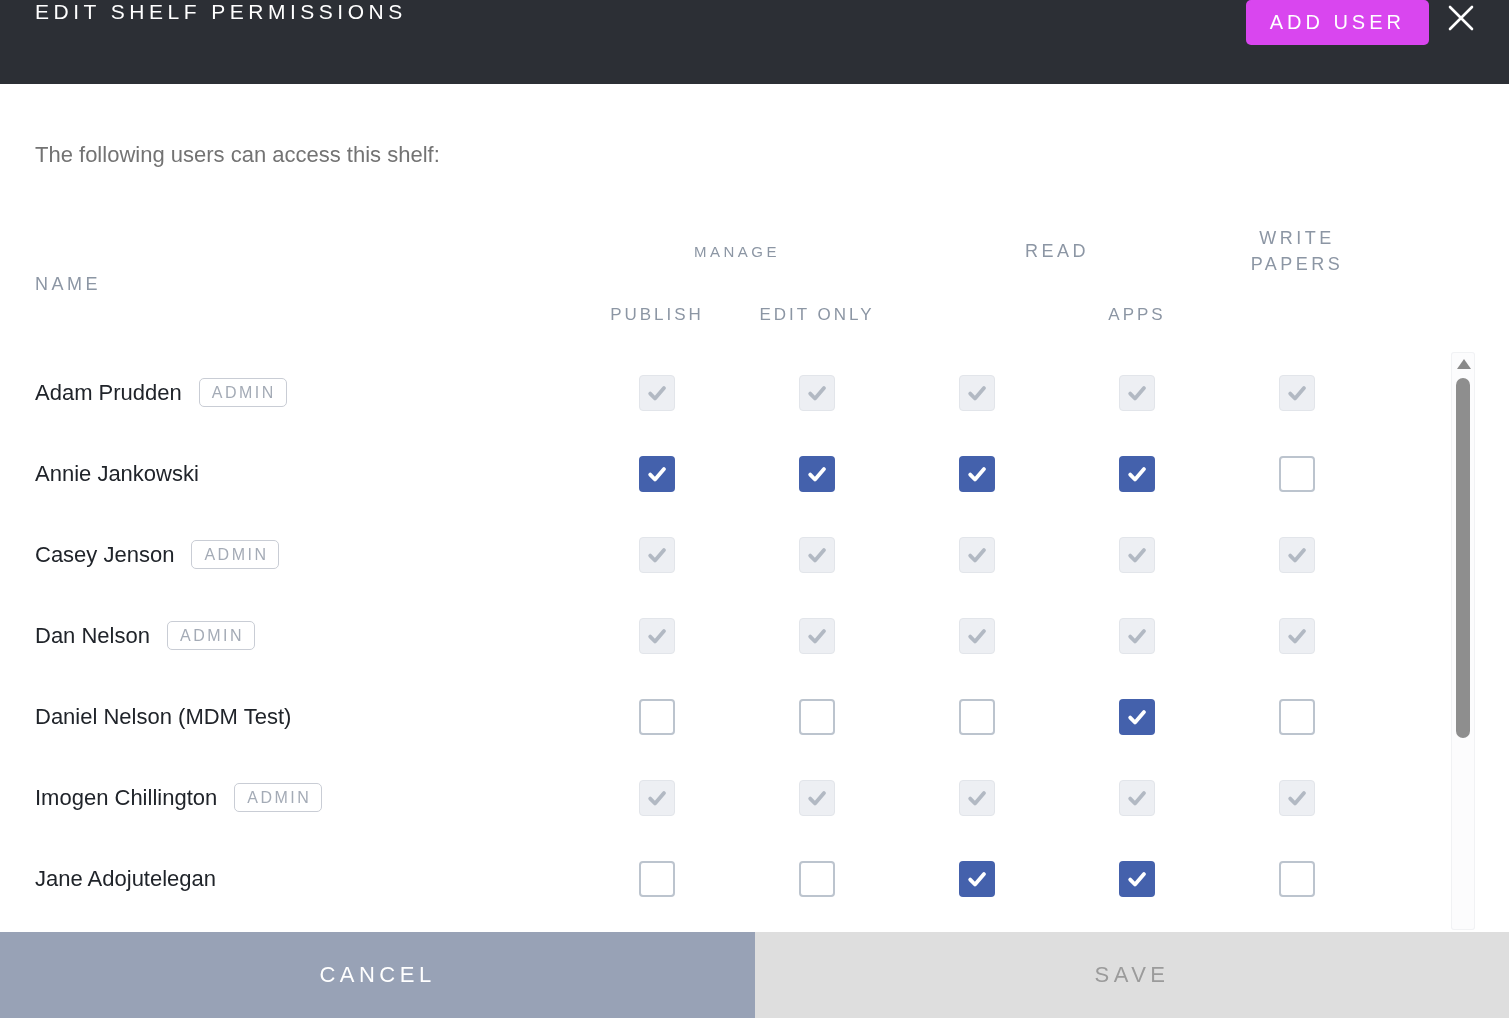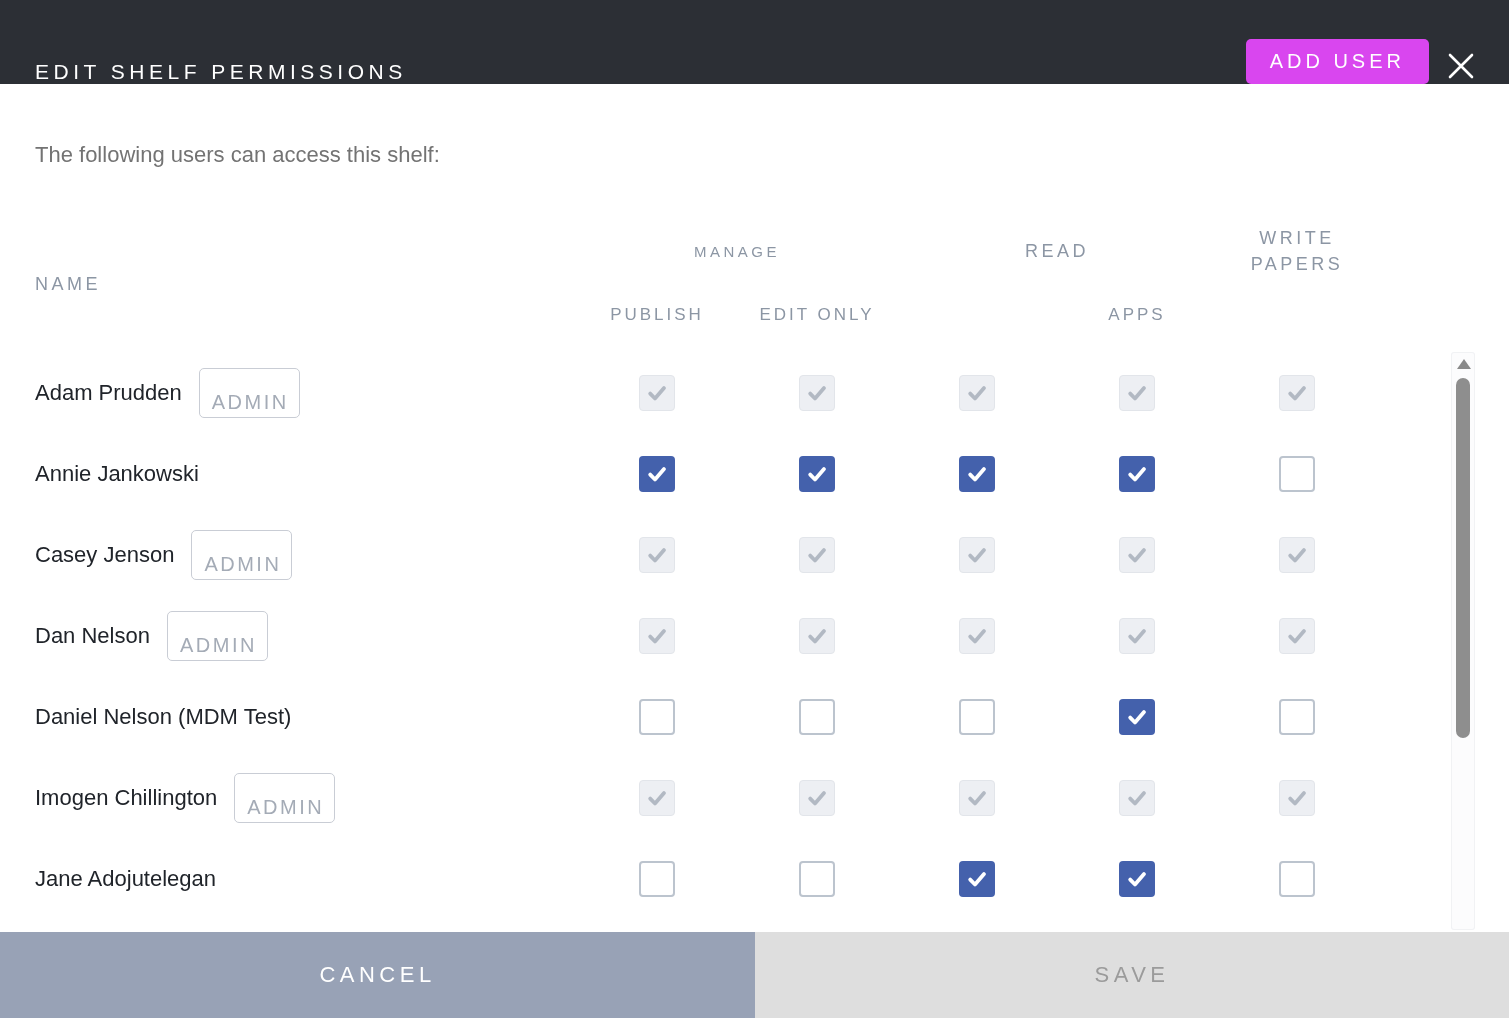--- a/index.html
+++ b/index.html
@@ -10,21 +10,21 @@
     overflow: hidden;
     background: #ffffff;
     font-family: "Liberation Sans", sans-serif;
   }
   .modal { position: relative; width: 1509px; height: 1018px; background: #ffffff; }
 
   
   .title-bar {
     position: absolute; top: 0; left: 0; width: 100%; height: 84px;
     background: #2c2f35;
-    display: flex; align-items: flex-end;
+    display: flex; align-items: flex-start;
     box-sizing: border-box; padding: 0 30px 0 35px;
   }
   .title-bar .modal-title {
     color: #ffffff; font-size: 21px; letter-spacing: 4.5px; font-weight: 400;
     flex: 1 1 auto;
   }
   .add-user-btn {
     background: #d946ef; color: #ffffff; border: none; cursor: pointer;
     font-family: "Liberation Sans", sans-serif;
     font-size: 20px; letter-spacing: 4px;
@@ -74,22 +74,22 @@
   .row {
     display: grid;
     grid-template-columns: 542px 160px 160px 160px 160px 160px;
     height: 81px; align-items: center;
     box-sizing: border-box; padding-left: 35px;
   }
   .name-cell { display: flex; align-items: center; gap: 17px; }
   .user-name { color: #20242a; font-size: 22px; }
   .admin-badge {
     color: #a4abb6; border: 1px solid #c9cdd5; border-radius: 5px;
-    font-size: 20px; letter-spacing: 2.5px;
-    padding: 23px 10px 5px 12px; line-height: 1;
+    font-size: 16px; letter-spacing: 2.5px;
+    padding: 6px 10px 5px 12px; line-height: 1;
   }
   .cb-cell { display: flex; align-items: center; justify-content: center; }
   .cb {
     width: 36px; height: 36px; box-sizing: border-box; border-radius: 4px;
     display: flex; align-items: center; justify-content: center;
   }
   .cb-checked { background: #4461ac; cursor: pointer; }
   .cb-unchecked { background: #ffffff; border: 2px solid #bcc4ce; cursor: pointer; }
   .cb-disabled { background: #edeff3; border: 1px solid #e2e5ea; }
   .check-glyph { width: 24px; height: 24px; display: block; }

